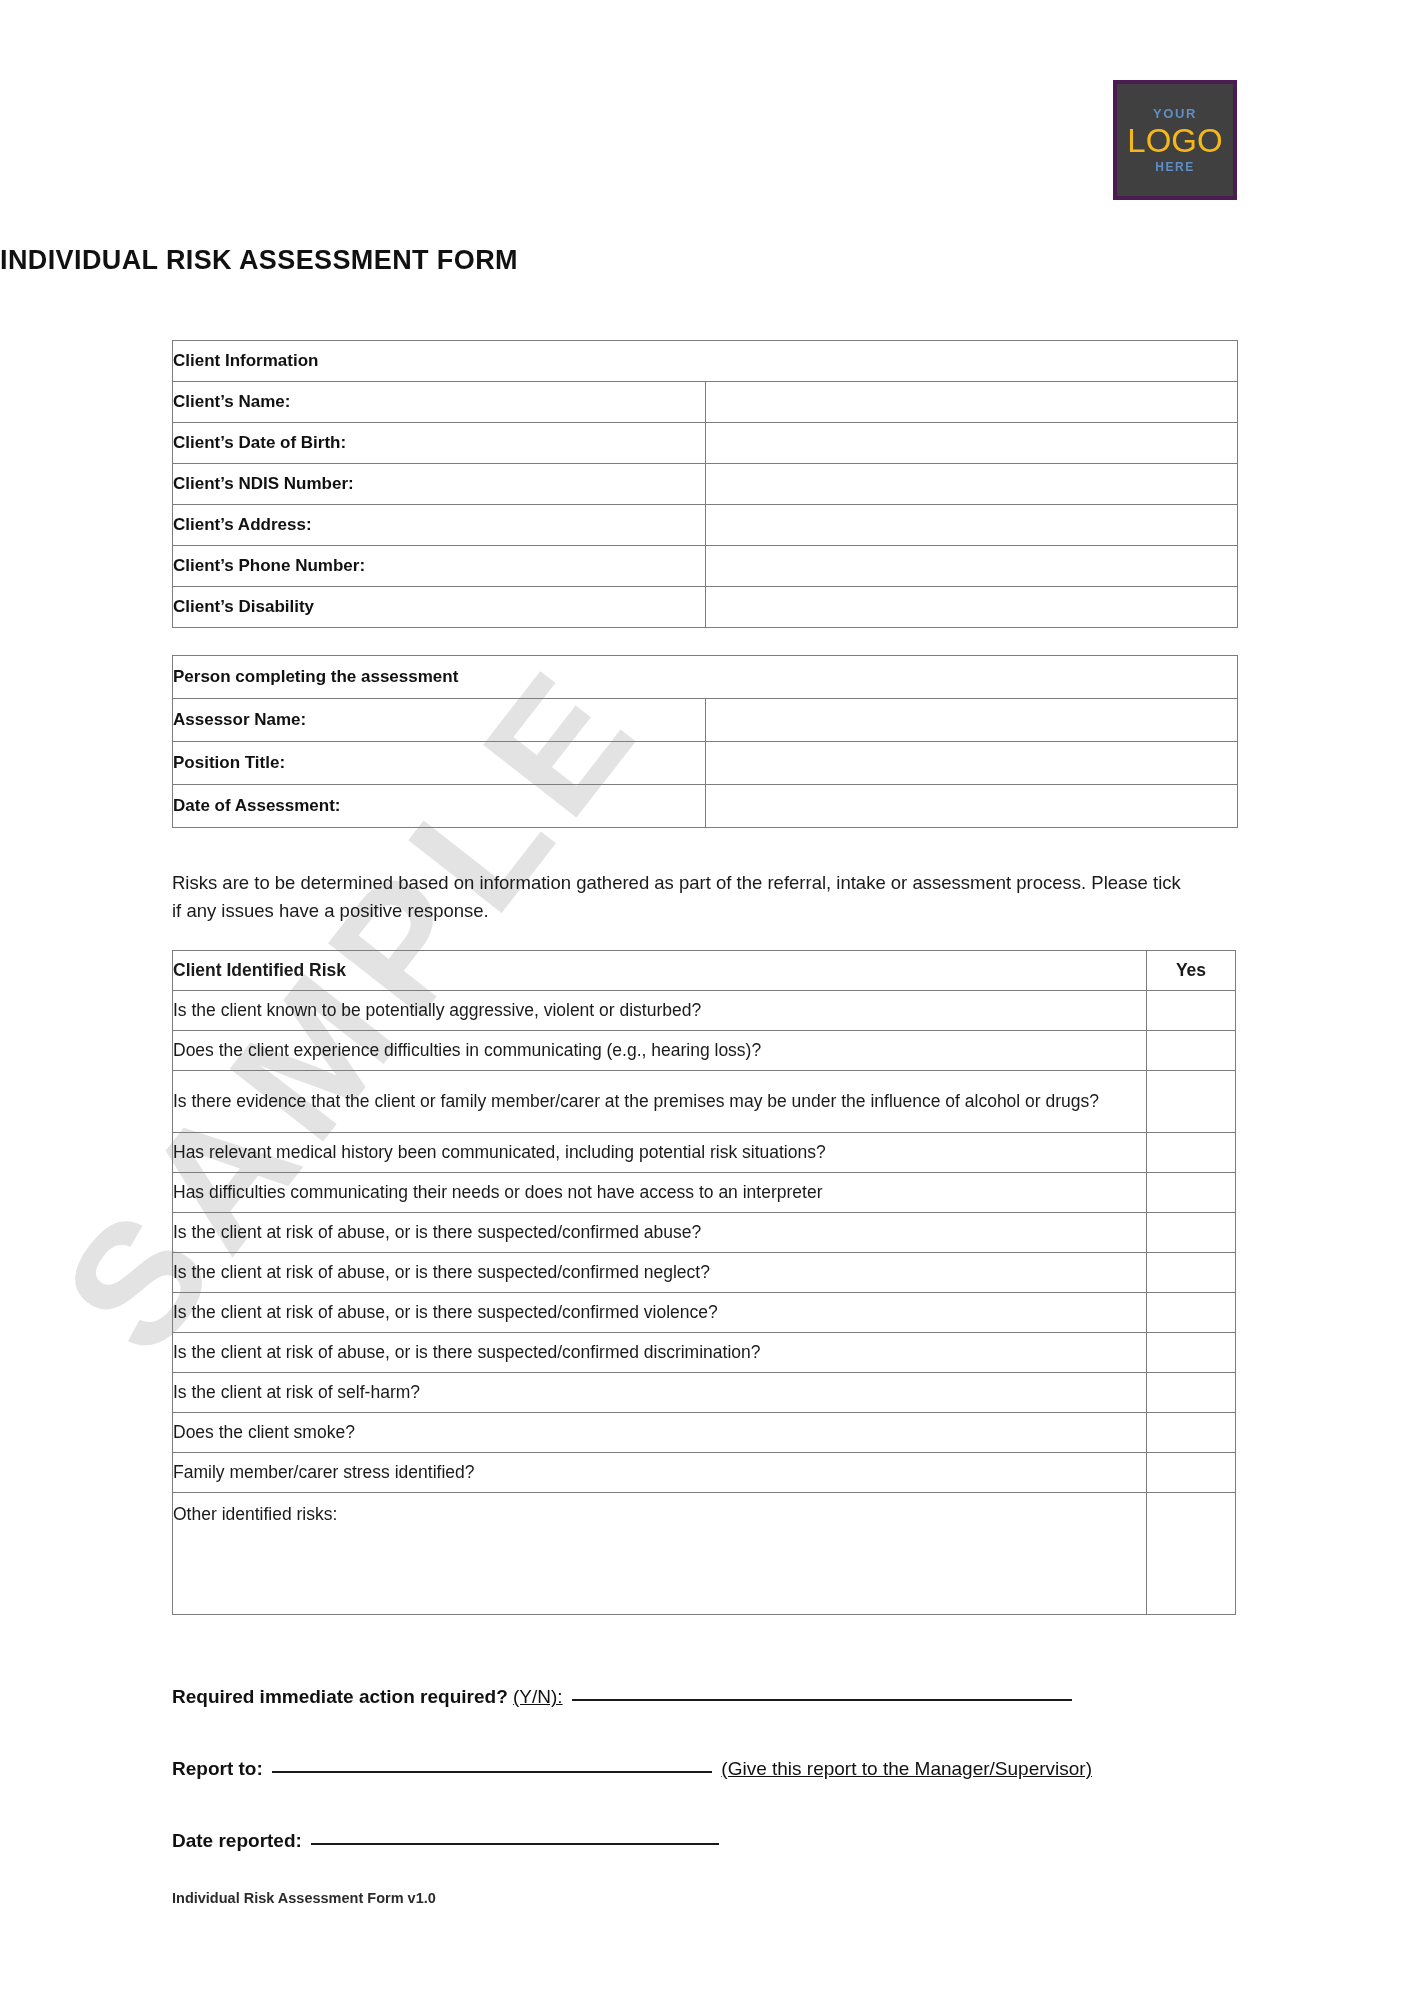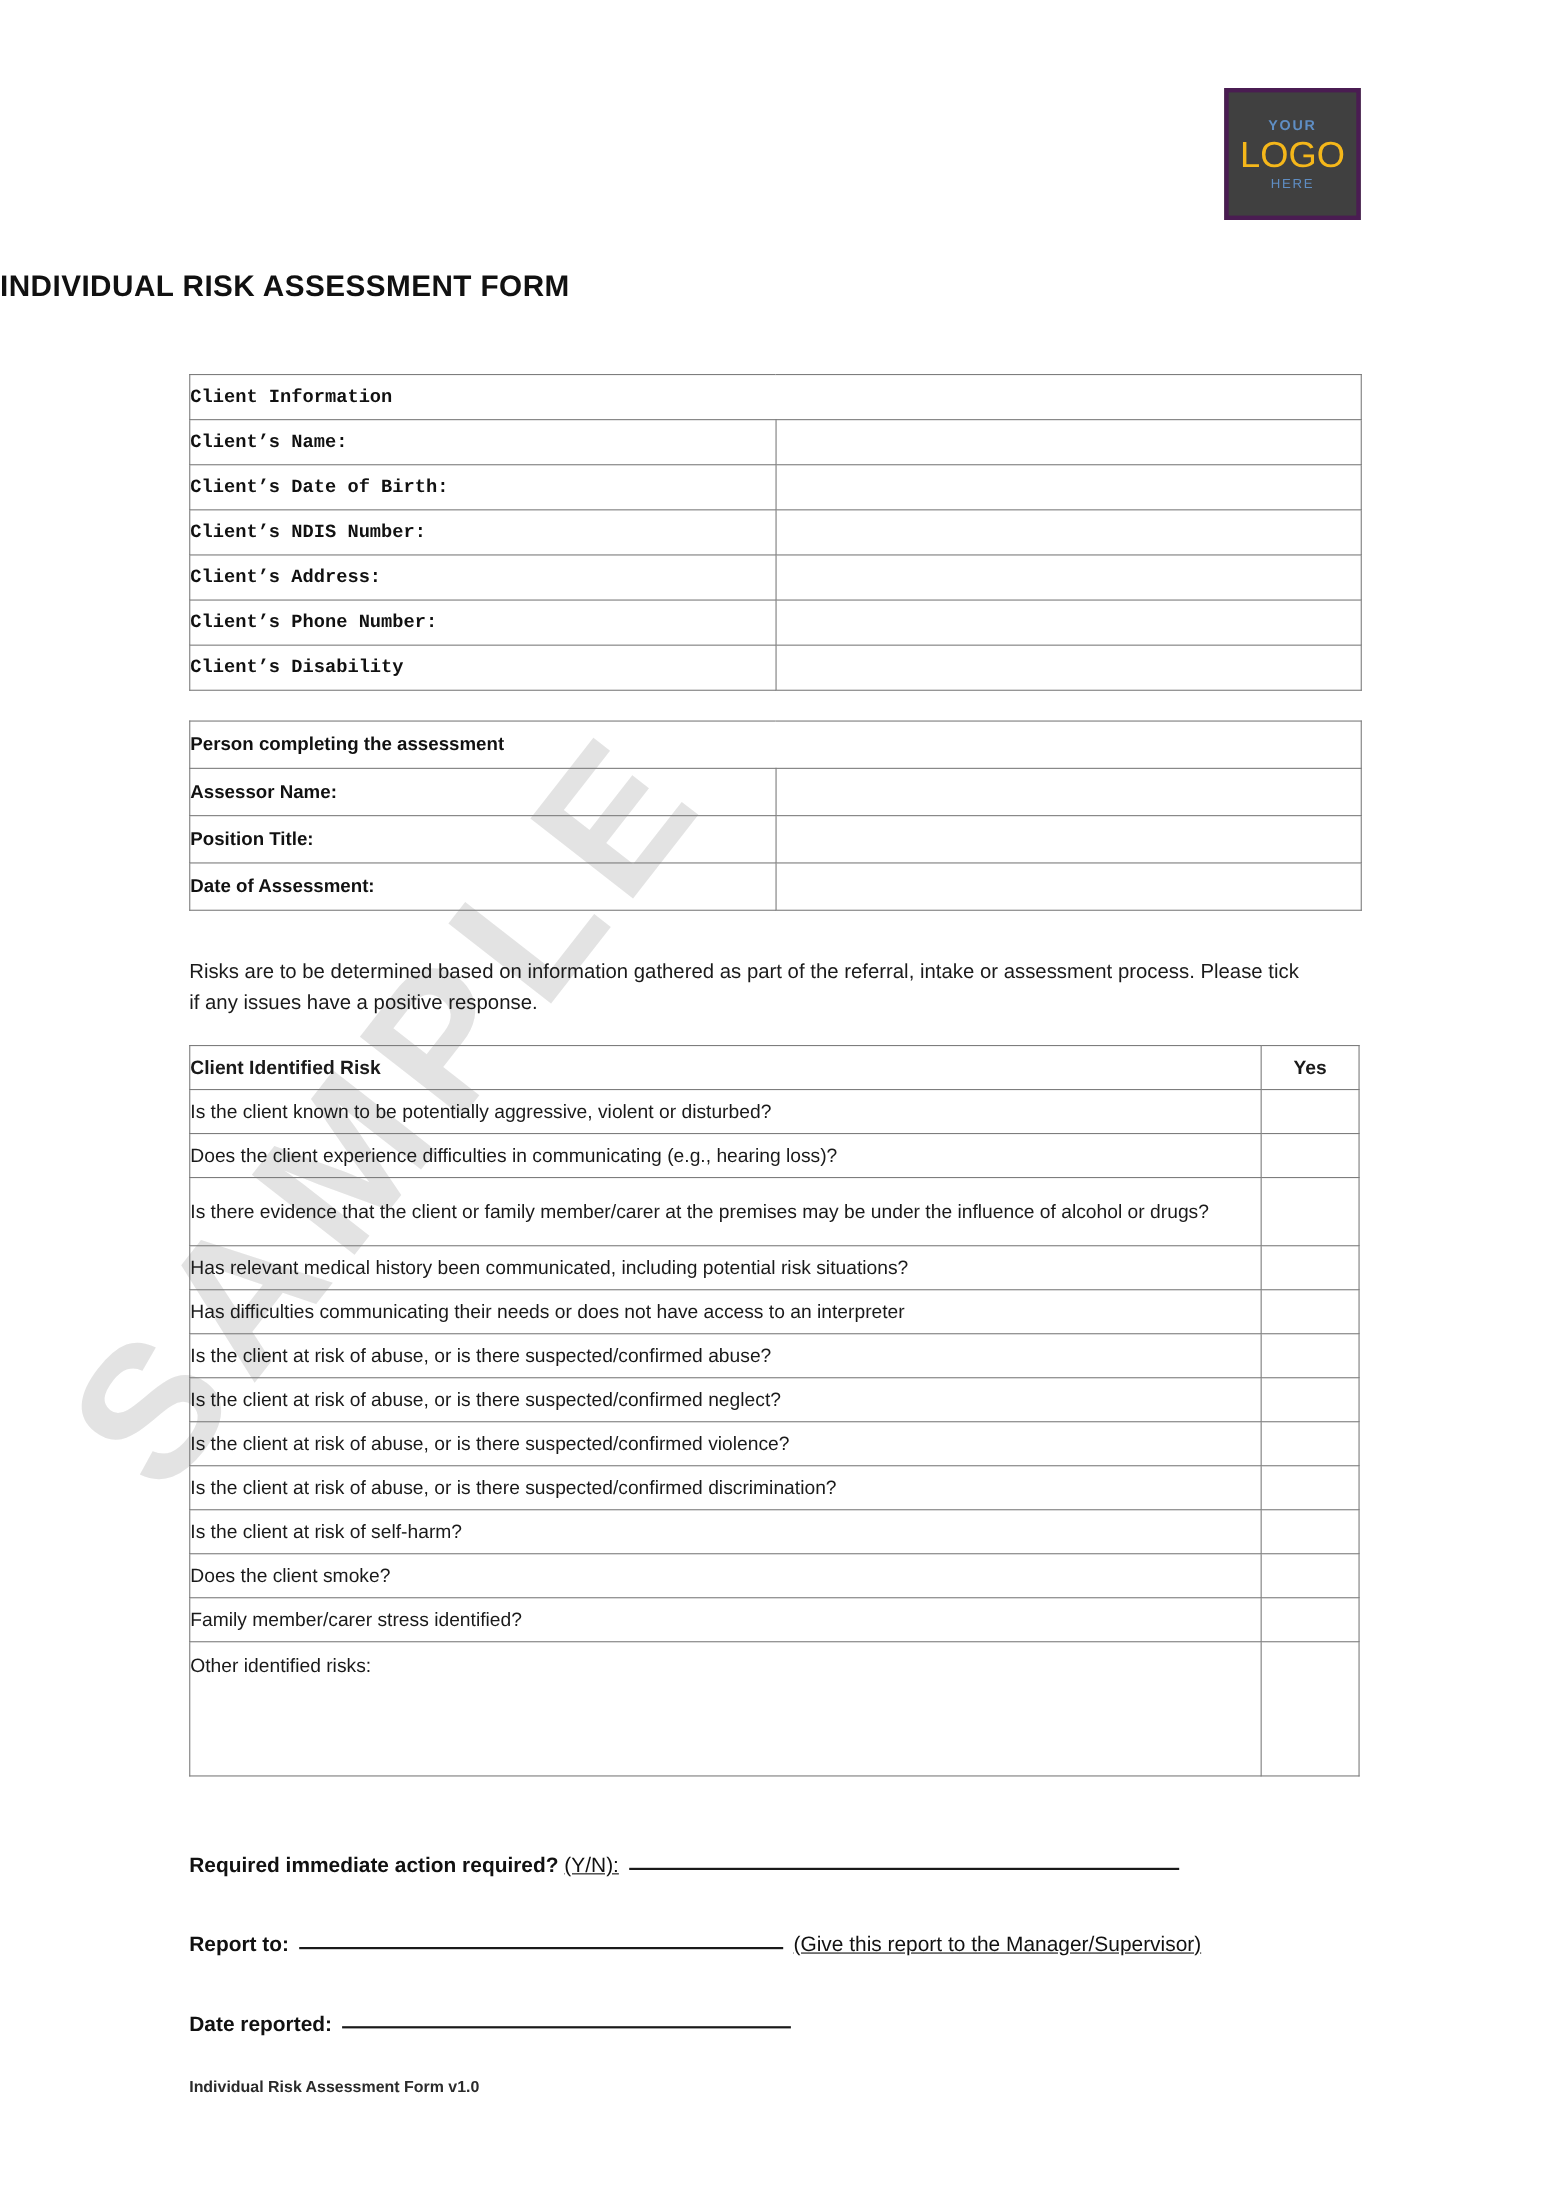--- a/index.html
+++ b/index.html
@@ -78,21 +78,21 @@
   .logo-main {
     font-size: 33px;
     font-weight: 400;
     letter-spacing: 0px;
     color: #f5b71a;
     line-height: 1;
     margin-bottom: 4px;
   }
   .logo-here {
     font-size: 12px;
-    font-weight: 400;
+    font-weight: 700;
     letter-spacing: 1.6px;
     color: #5f8ec4;
     line-height: 1;
   }
 
   
   .doc-title {
     position: absolute;
     left: 0;
     top: 245px;
@@ -130,21 +130,21 @@
     padding: 7px 10px 7px 12px;
     color: #111;
   }
   td.val {
     padding: 7px 10px;
   }
 
   
   #client-table { left: 172px; top: 340px; width: 1066px; }
   #client-table td.lbl { width: 463px; }
-  #client-table tr { height: 41px; font-family: Liberation Mono, monospace; }
+  #client-table tr { height: 41px; }
 
   
   #assessor-table { left: 172px; top: 655px; width: 1066px; border-radius: 20px; }
   #assessor-table td.lbl { width: 463px; }
   #assessor-table tr { height: 43px; }
 
   
   .intro {
     position: absolute;
     left: 172px;

